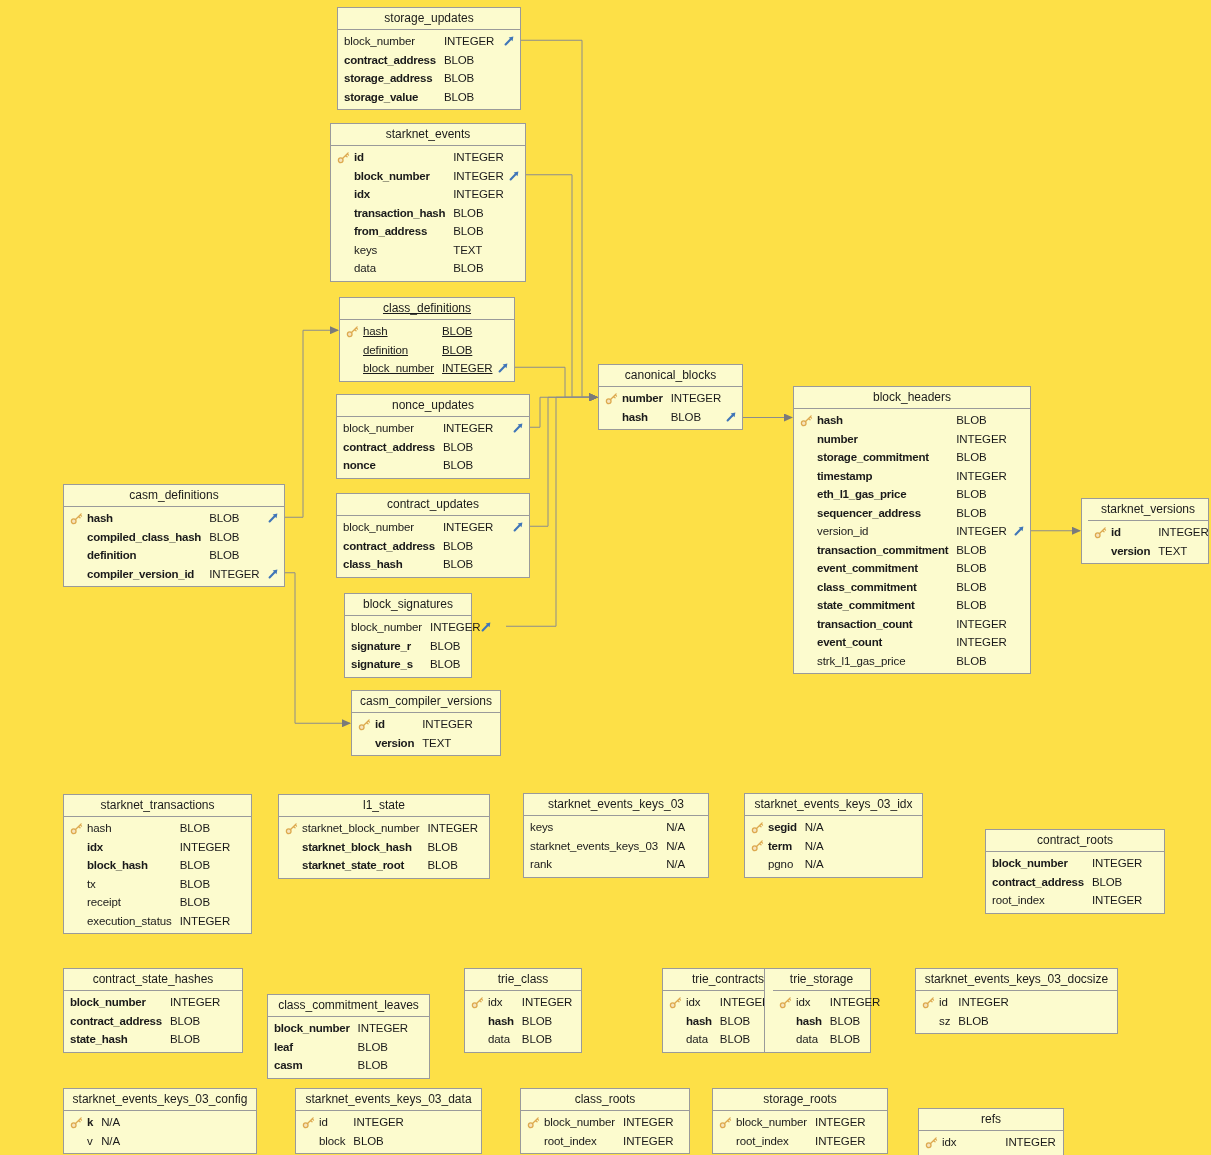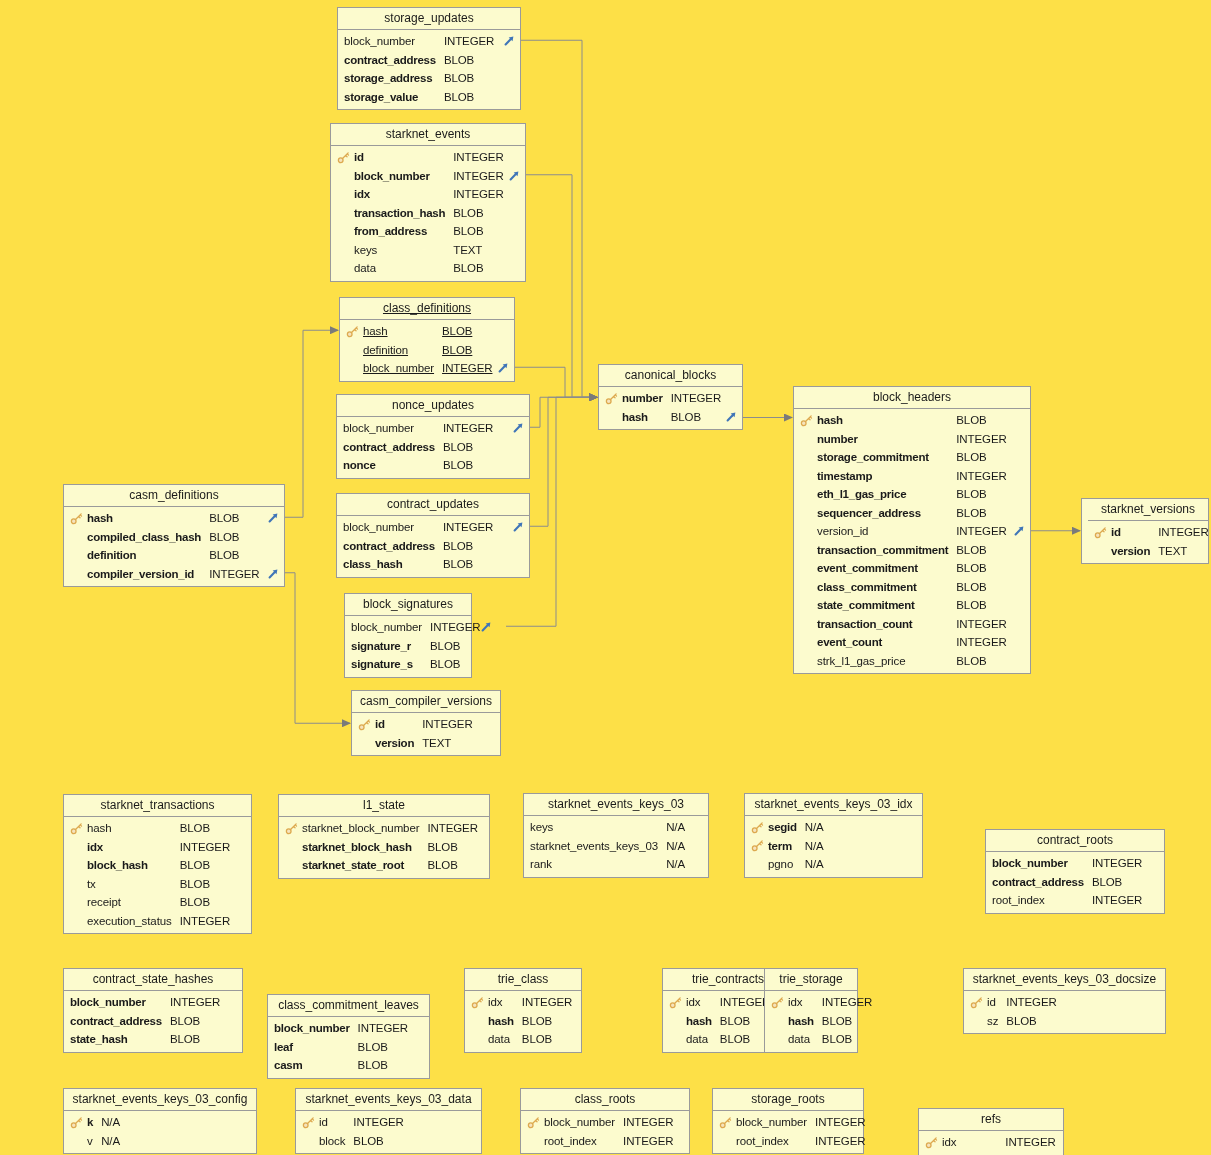--- a/index.html
+++ b/index.html
@@ -529,42 +529,42 @@
               <span class="t">INTEGER</span>
             </span></div>
           <div class="row"><span class="cell gutter"></span><span class="cell cname bold">hash</span><span class="cell ctype">
               <span class="t">BLOB</span>
             </span></div>
           <div class="row"><span class="cell gutter"></span><span class="cell cname">data</span><span class="cell ctype">
               <span class="t">BLOB</span>
             </span></div>
         </div>
       </div>
-      <div class="tbl" style="left: 764px; top: 968px; width: 94px;">
+      <div class="tbl" style="left: 764px; top: 968px; width: 107px; padding-left: 8px;">
         <div class="tbl-h">trie_storage</div>
         <div class="tbl-rows" style="grid-template-columns: 17px max-content minmax(0px, 1fr);">
           <div class="row"><span class="cell gutter">
               <span class="icon">
                 <svg width="13" height="13" viewBox="0 0 14 14">
                   <circle cx="4" cy="10" r="2.5" fill="#f6e3bc" stroke="#dda94f" stroke-width="1.4"></circle>
                   <path d="M6 8 L12 2 M9.3 4.7 L10.8 6.2 M11 3 L12.4 4.4" fill="none" stroke="#dda94f" stroke-width="1.4" stroke-linecap="round"></path>
                 </svg>
               </span>
             </span><span class="cell cname">idx</span><span class="cell ctype">
               <span class="t">INTEGER</span>
             </span></div>
           <div class="row"><span class="cell gutter"></span><span class="cell cname bold">hash</span><span class="cell ctype">
               <span class="t">BLOB</span>
             </span></div>
           <div class="row"><span class="cell gutter"></span><span class="cell cname">data</span><span class="cell ctype">
               <span class="t">BLOB</span>
             </span></div>
         </div>
       </div>
-      <div class="tbl" style="left: 915px; top: 968px; width: 203px; margin-left: 48px;">
+      <div class="tbl" style="left: 915px; top: 968px; width: 203px;">
         <div class="tbl-h">starknet_events_keys_03_docsize</div>
         <div class="tbl-rows" style="grid-template-columns: 17px max-content minmax(0px, 1fr);">
           <div class="row"><span class="cell gutter">
               <span class="icon">
                 <svg width="13" height="13" viewBox="0 0 14 14">
                   <circle cx="4" cy="10" r="2.5" fill="#f6e3bc" stroke="#dda94f" stroke-width="1.4"></circle>
                   <path d="M6 8 L12 2 M9.3 4.7 L10.8 6.2 M11 3 L12.4 4.4" fill="none" stroke="#dda94f" stroke-width="1.4" stroke-linecap="round"></path>
                 </svg>
               </span>
             </span><span class="cell cname">id</span><span class="cell ctype">
@@ -622,21 +622,21 @@
                 </svg>
               </span>
             </span><span class="cell cname">block_number</span><span class="cell ctype">
               <span class="t">INTEGER</span>
             </span></div>
           <div class="row"><span class="cell gutter"></span><span class="cell cname">root_index</span><span class="cell ctype">
               <span class="t">INTEGER</span>
             </span></div>
         </div>
       </div>
-      <div class="tbl" style="left: 712px; top: 1088px; width: 152px;">
+      <div class="tbl" style="left: 712px; top: 1088px; width: 176px;">
         <div class="tbl-h">storage_roots</div>
         <div class="tbl-rows" style="grid-template-columns: 17px max-content minmax(0px, 1fr);">
           <div class="row"><span class="cell gutter">
               <span class="icon">
                 <svg width="13" height="13" viewBox="0 0 14 14">
                   <circle cx="4" cy="10" r="2.5" fill="#f6e3bc" stroke="#dda94f" stroke-width="1.4"></circle>
                   <path d="M6 8 L12 2 M9.3 4.7 L10.8 6.2 M11 3 L12.4 4.4" fill="none" stroke="#dda94f" stroke-width="1.4" stroke-linecap="round"></path>
                 </svg>
               </span>
             </span><span class="cell cname">block_number</span><span class="cell ctype">

